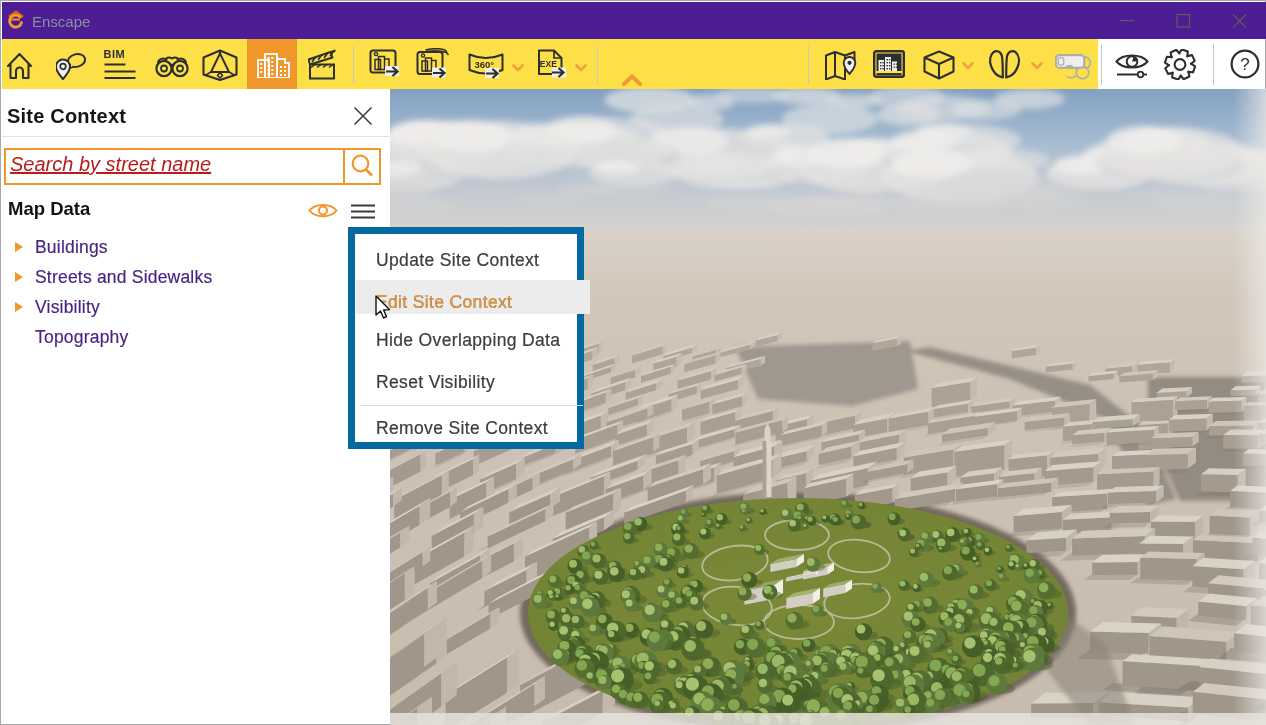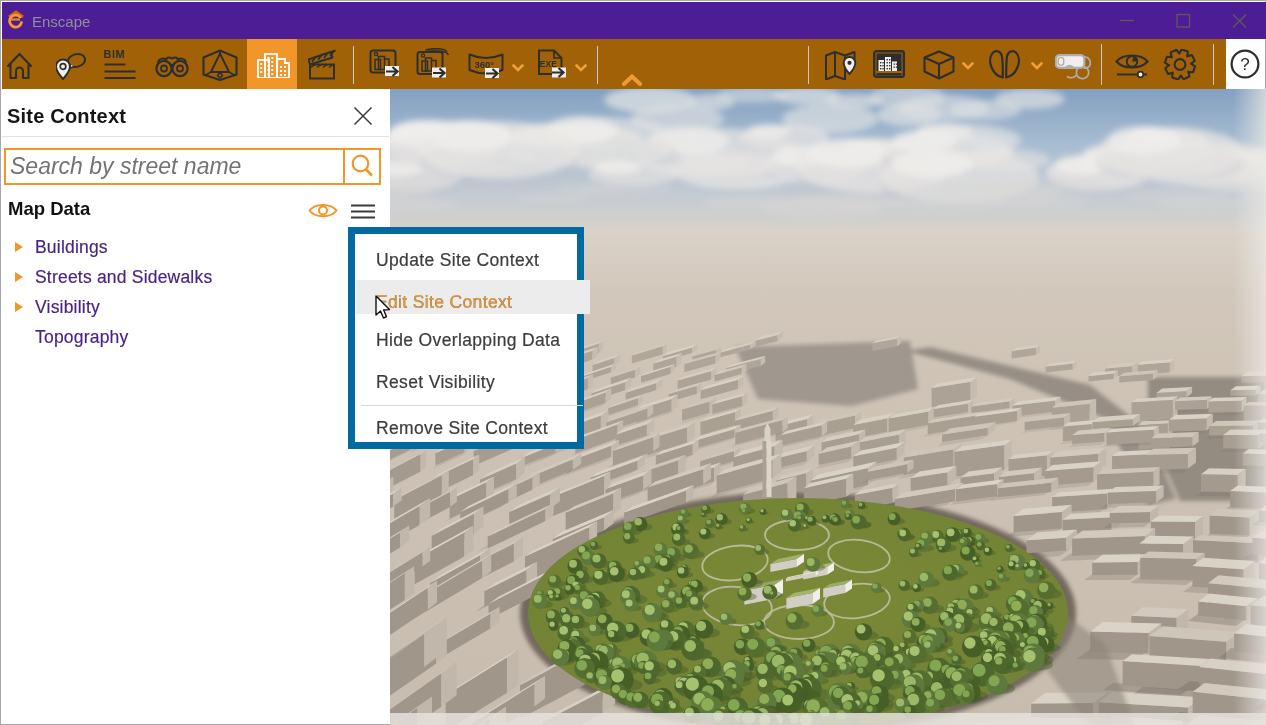--- a/index.html
+++ b/index.html
@@ -4,30 +4,30 @@
 <style>
   * { margin:0; padding:0; box-sizing:border-box; }
   html,body { width:1266px; height:725px; overflow:hidden; font-family:"Liberation Sans",sans-serif; background:#fff; }
   #win { position:absolute; left:0; top:0; width:1266px; height:725px; border:1px solid #a8a8a8; background:#fff; }
   
   #titlebar { position:absolute; left:1px; top:1px; width:1264px; height:37px; background:#4c1d95; }
   #logo { position:absolute; left:5px; top:7px; width:18px; height:20px; }
   #apptitle { position:absolute; left:30px; top:11px; font-size:15px; color:#8d9196; }
   .winbtn { position:absolute; top:0; width:44px; height:37px; }
   
-  #toolbar { position:absolute; left:1px; top:38px; width:1224px; height:50px; background:#a16207; }
+  #toolbar { position:absolute; left:1px; top:38px; width:1096px; height:50px; background:#fde047; }
   .tsep { position:absolute; top:8px; width:1px; height:34px; background:#c9c7c4; }
   .tbico { position:absolute; }
   
   #panel { position:absolute; left:1px; top:88px; width:387px; height:564px; background:#ffffff; }
   #ptitle { position:absolute; left:5px; top:16px; font-size:20px; font-weight:bold; color:#161616; letter-spacing:0.2px; }
   #pclose { position:absolute; left:350px; top:16px; width:22px; height:22px; }
   #psep { position:absolute; left:0; top:47px; width:387px; height:1px; background:#e2e2e2; }
   #searchbox { position:absolute; left:2px; top:59px; width:377px; height:37px; border:2px solid #f0962b; background:#fff; }
-  #searchtxt { position:absolute; left:8px; top:64px; font-size:23px; font-style:italic; color:#737373; }
+  #searchtxt { position:absolute; left:8px; top:64px; font-size:20px; font-style:italic; color:#b91c1c;text-decoration:underline; }
   #searchbtn { position:absolute; left:341px; top:59px; width:38px; height:37px; border:2px solid #f0962b; background:#fff; }
   #mapdata { position:absolute; left:6px; top:109px; font-size:18.5px; font-weight:bold; color:#111; }
   .tri { position:absolute; width:0; height:0; border-left:8px solid #f0962b; border-top:5px solid transparent; border-bottom:5px solid transparent; }
   .titem { position:absolute; left:33px; font-size:17.5px; letter-spacing:0.2px; color:#4c1d95; -webkit-text-stroke:0.15px #222; }
   
   #scene { position:absolute; left:389px; top:88px; width:877px; height:637px; overflow:hidden; }
   
   #menu { position:absolute; left:347px; top:226px; width:236px; height:222px; background:#fff; border:7px solid #0369a1; }
   .mitem { position:absolute; left:21px; font-size:17.5px; letter-spacing:0.35px; color:#3c3c3c; -webkit-text-stroke:0.2px #3c3c3c; }
   #mhl { position:absolute; left:1px; top:46px; width:234px; height:34px; background:#ececec; }

